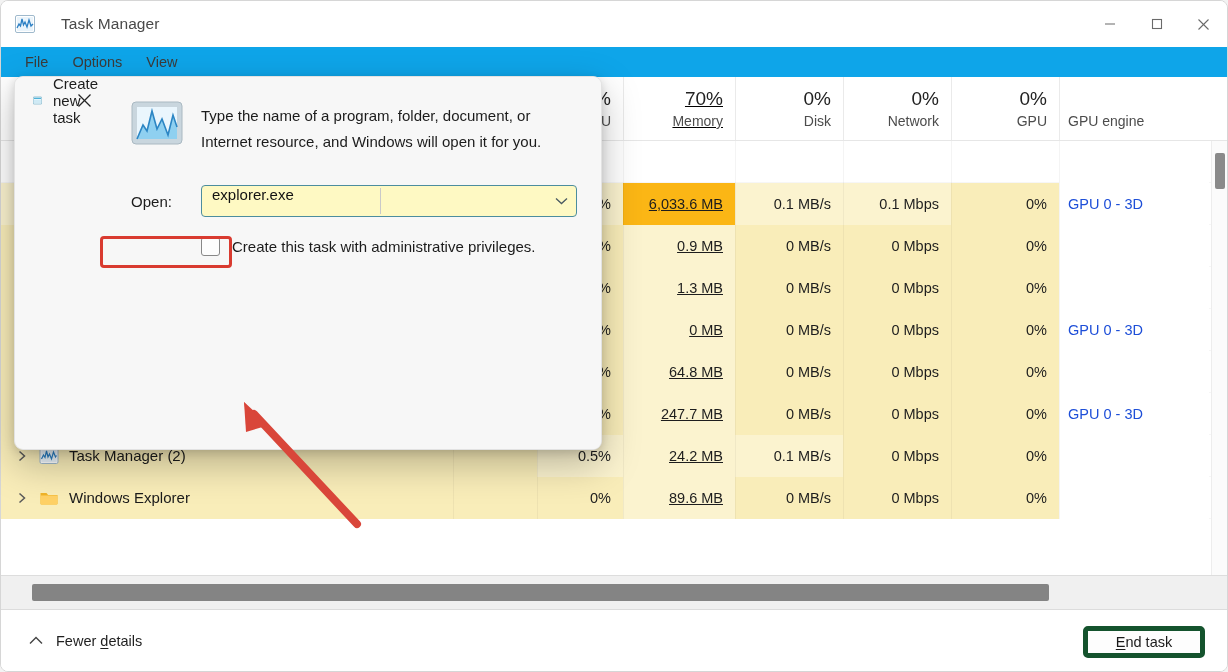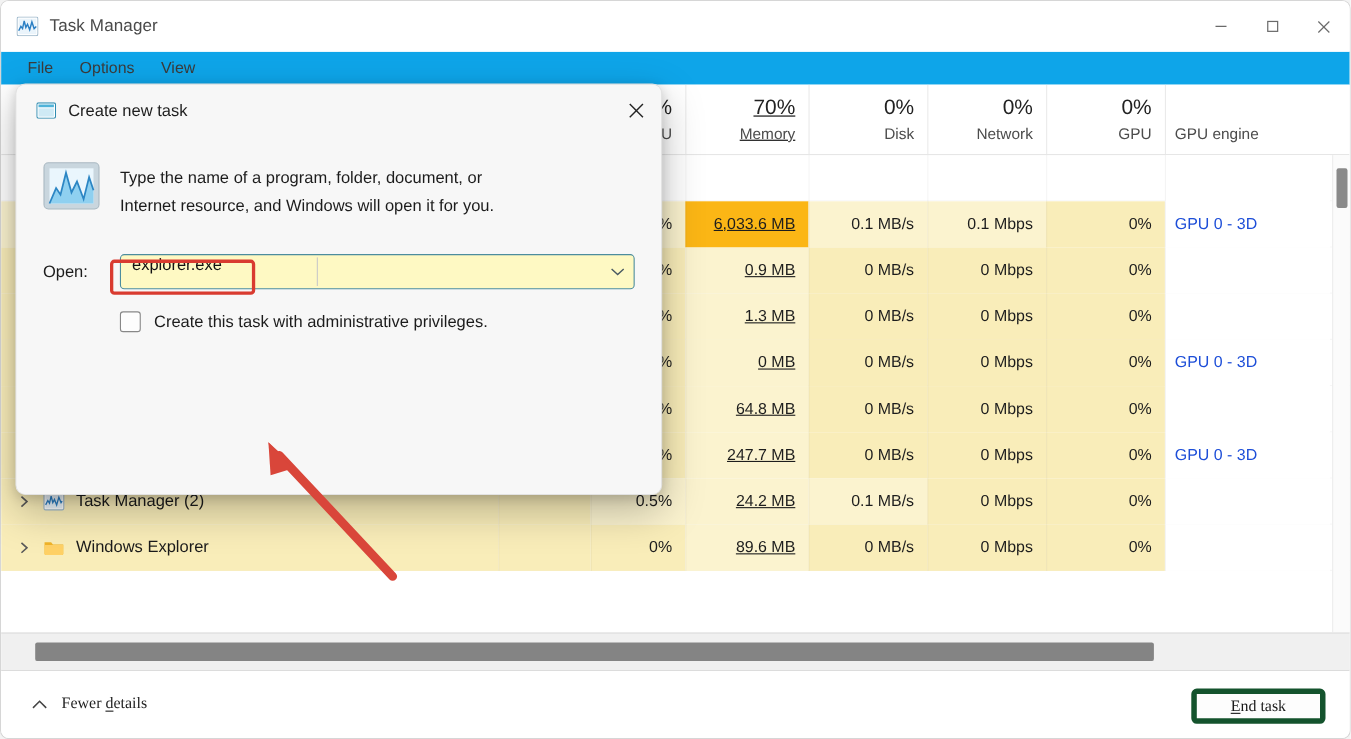--- a/index.html
+++ b/index.html
@@ -26,20 +26,21 @@
     border-radius: 8px;
     overflow: hidden;
     display: flex; flex-direction: column;
   }
   .titlebar {
     height: 46px; flex: 0 0 46px;
     display: flex; align-items: center;
     background: #ffffff;
     padding-left: 14px;
     position: relative;
+    gap: 16px;
   }
   .tm-appicon {
     width: 20px; height: 18px;
     margin-right: 10px;
     flex: 0 0 20px;
     display: block;
   }
   .title-text {
     font-size: 15.5px;
     color: #4a4a4a;
@@ -182,21 +183,20 @@
   }
 
   
   .footer {
     flex: 0 0 62px; height: 62px;
     background: #ffffff;
     border-top: 1px solid #dcdcdc;
     display: flex; 
     padding: 0 18px 0 18px;
     position: relative;
-    font-family: Liberation Serif, serif;
   }
   .fewer {
     display: flex; align-items: center; gap: 13px;
     font-size: 14.5px; color: #1f1f1f;
     padding: 6px 10px; border-radius: 4px;
     cursor: default;
   }
   .fewer .caret { color: #444; display: flex; }
   .endtask {
     position: absolute; right: 22px; top: 16px;
@@ -213,21 +213,21 @@
   
   .dialog {
     position: absolute;
     left: 14px; top: 76px;
     width: 588px; height: 374px;
     background: #f7f7f7;
     border: 1px solid #e2e2e2;
     border-radius: 9px;
     box-shadow: 0 14px 38px rgba(0,0,0,0.26), 0 3px 10px rgba(0,0,0,0.14);
     overflow: hidden;
-    display: flex; flex-direction: column;
+    display: flex; 
   }
   .dlg-title {
     height: 46px; flex: 0 0 46px;
     display: flex; align-items: center;
     padding-left: 18px;
     position: relative;
     background: #f7f7f7;
   }
   .dlg-title .dicon { margin-right: 11px; display: block; }
   .dlg-title .dtxt { font-size: 15px; color: #1d1d1d; }

